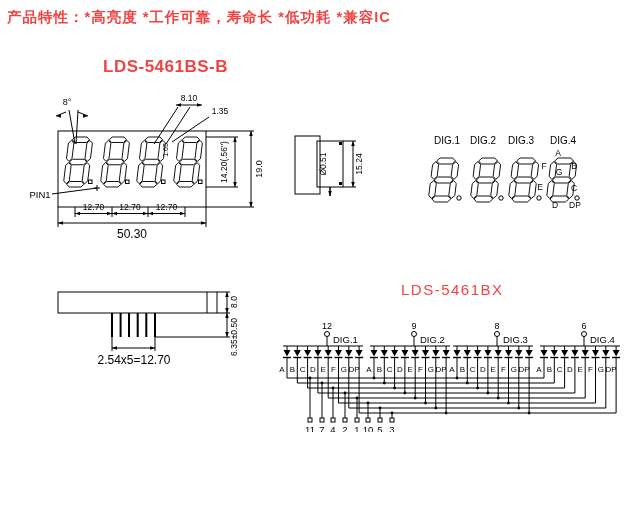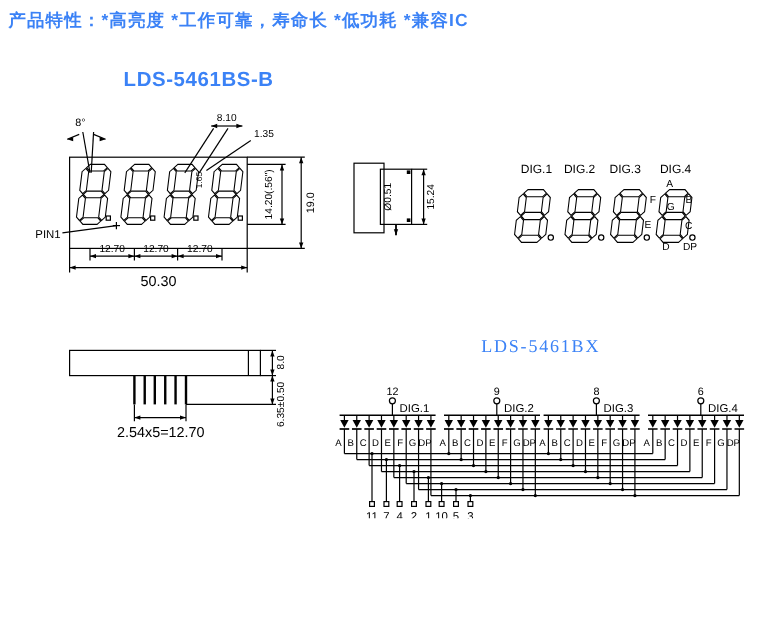--- a/index.html
+++ b/index.html
@@ -1,21 +1,21 @@
 <!DOCTYPE html>
 <html><head>
 <meta charset="utf-8">
 <style>
   html,body{margin:0;padding:0;background:#fff;}
   .page{position:relative;width:632px;height:432px;background:#fff;overflow:hidden;
-        font-family:"Liberation Sans",sans-serif;color:#3b82f6;}
+        font-family:"Liberation Sans",sans-serif;color:#ef4444;}
   .abs{position:absolute;}
   .feat{left:7px;top:8px;font-size:14.5px;font-weight:bold;letter-spacing:1px;}
   .title-front{left:103px;top:57px;font-size:17px;font-weight:bold;letter-spacing:0.5px;}
-  .title-circuit{left:401px;top:281px;font-size:15px;font-family:Liberation Serif, serif;letter-spacing:1.5px;}
+  .title-circuit{left:401px;top:281px;font-size:15px;font-family:Liberation Sans, sans-serif;letter-spacing:1.5px;}
   .notes{left:5px;top:460px;font-size:11.5px;line-height:17px;letter-spacing:0.5px;}
   svg{position:absolute;overflow:visible;}
   svg text{font-family:"Liberation Sans",sans-serif;fill:#000;}
 </style>
 </head>
 <body>
 
 <div class="page">
   <div class="abs feat">产品特性：*高亮度 *工作可靠，寿命长 *低功耗 *兼容IC</div>
   <div class="abs title-front">LDS-5461BS-B</div>

